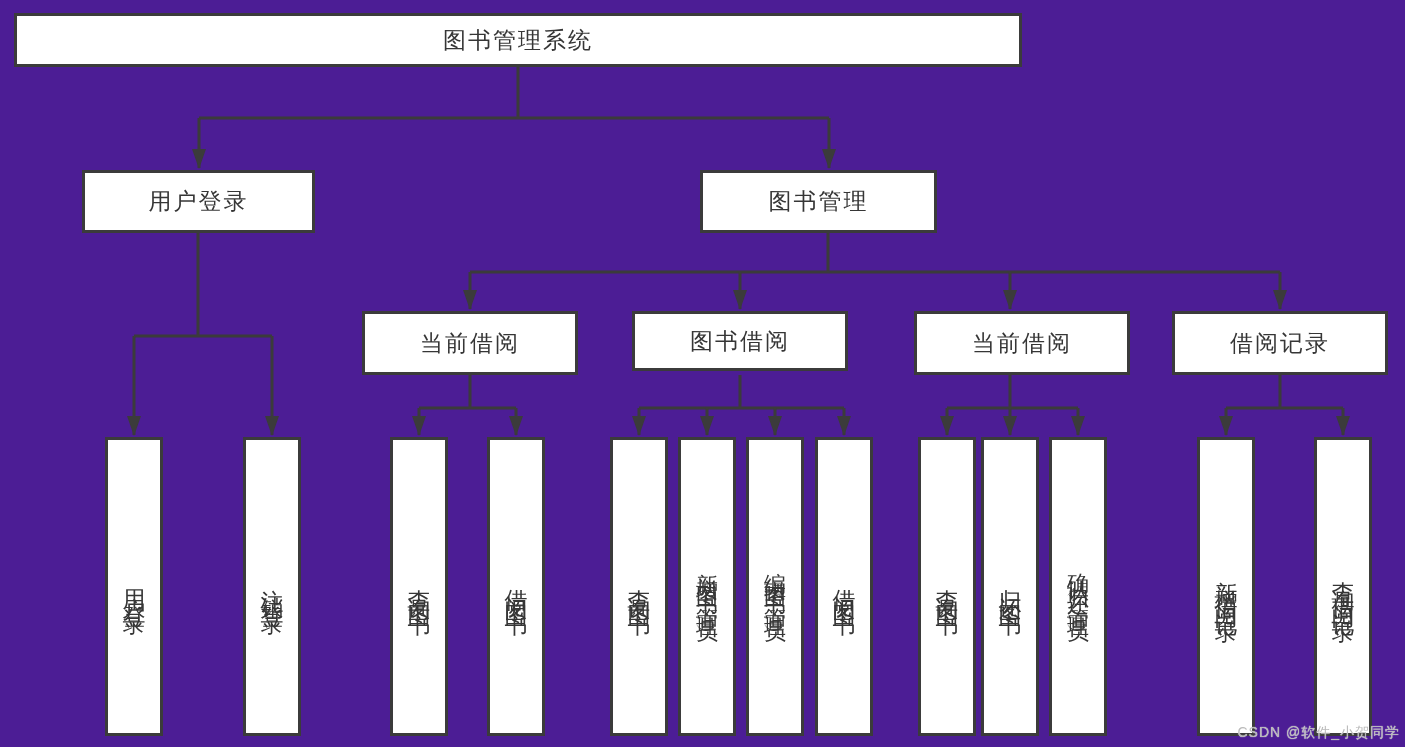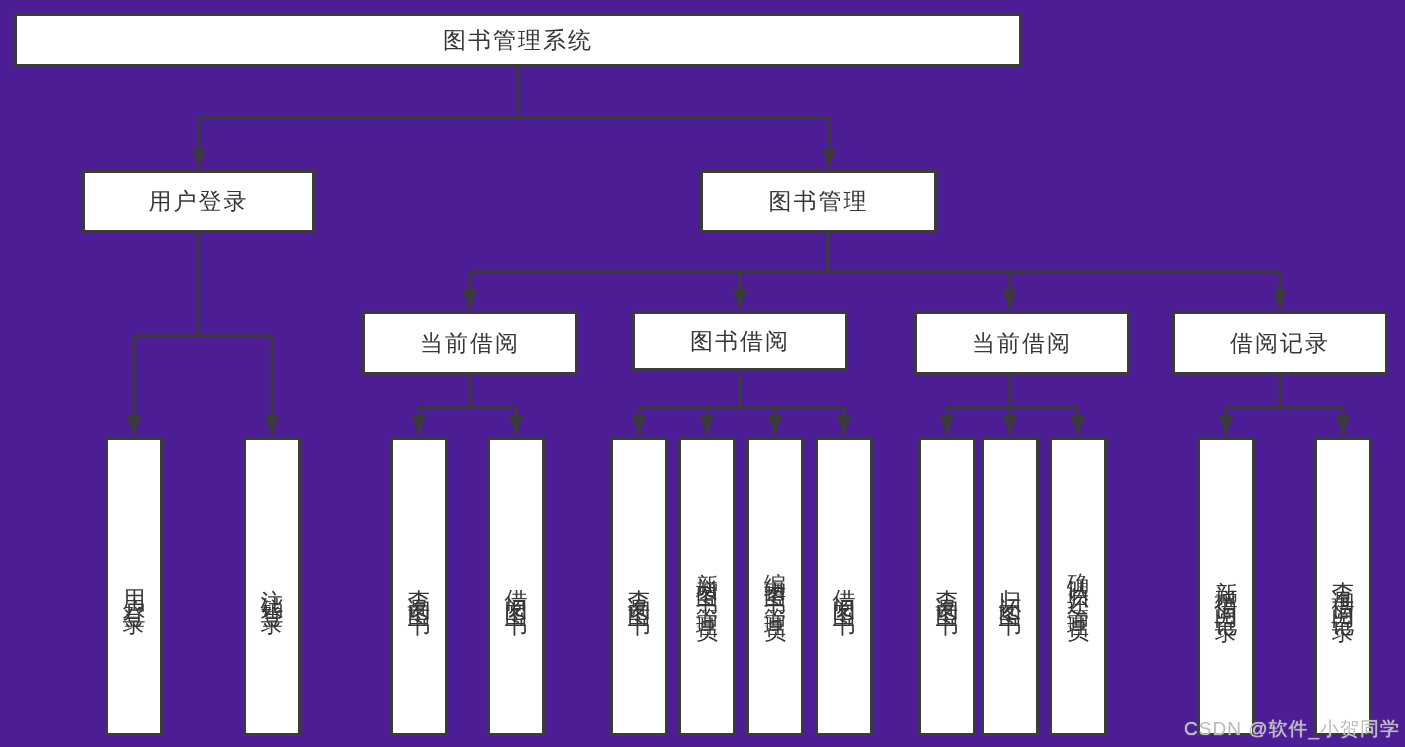--- a/index.html
+++ b/index.html
@@ -42,21 +42,21 @@
     font-size: 23px;
     line-height: 1;
     letter-spacing: 8px;
   }
   .vbox.long { font-size: 22px; letter-spacing: 7px; }
   .watermark {
     position: absolute;
     z-index: 5;
     right: 5px;
     bottom: 5px;
-    font-size: 19px;
+    font-size: 14px;
     letter-spacing: 1px;
     color: #b9b9b9;
     text-shadow: 0 0 1px #ffffff;
     white-space: nowrap;
   }
 </style>
 </head>
 <body>
 
 <div class="canvas">

